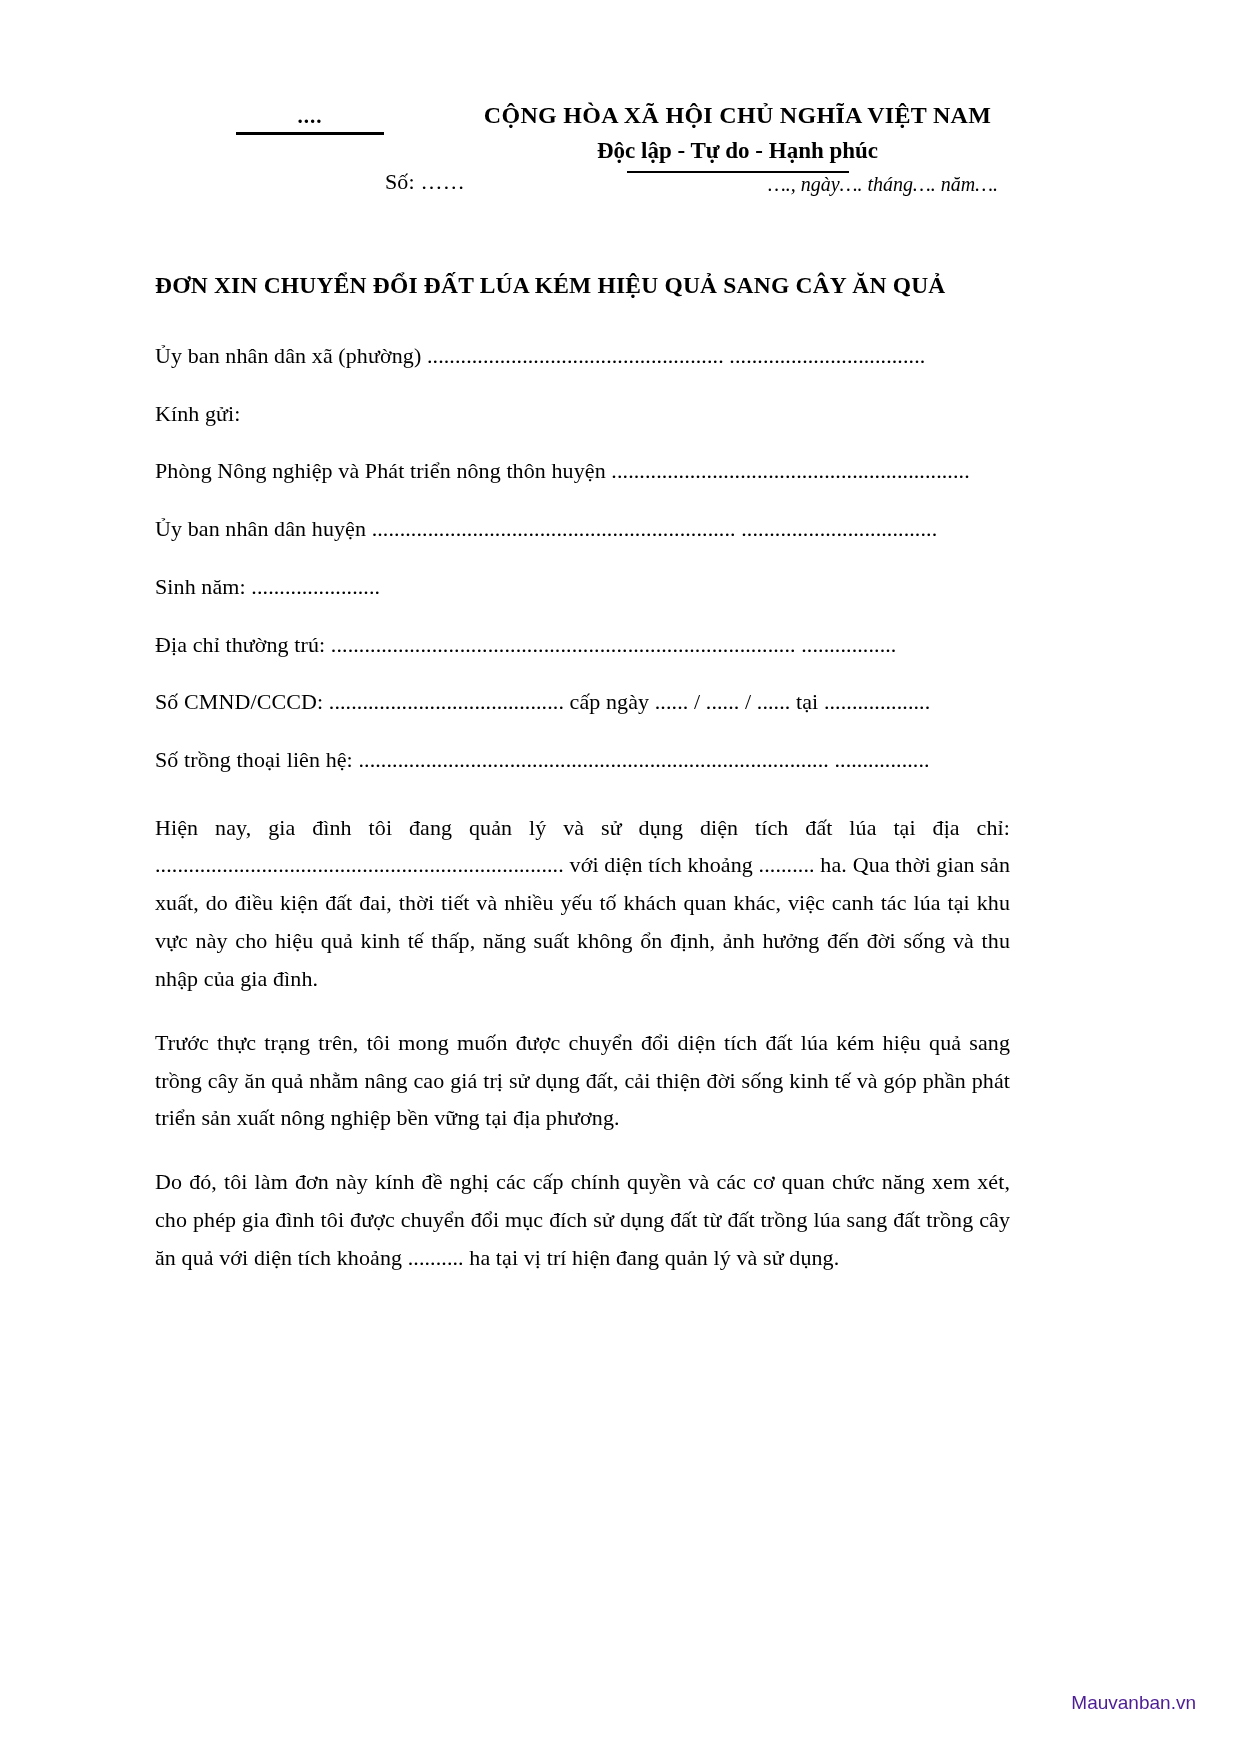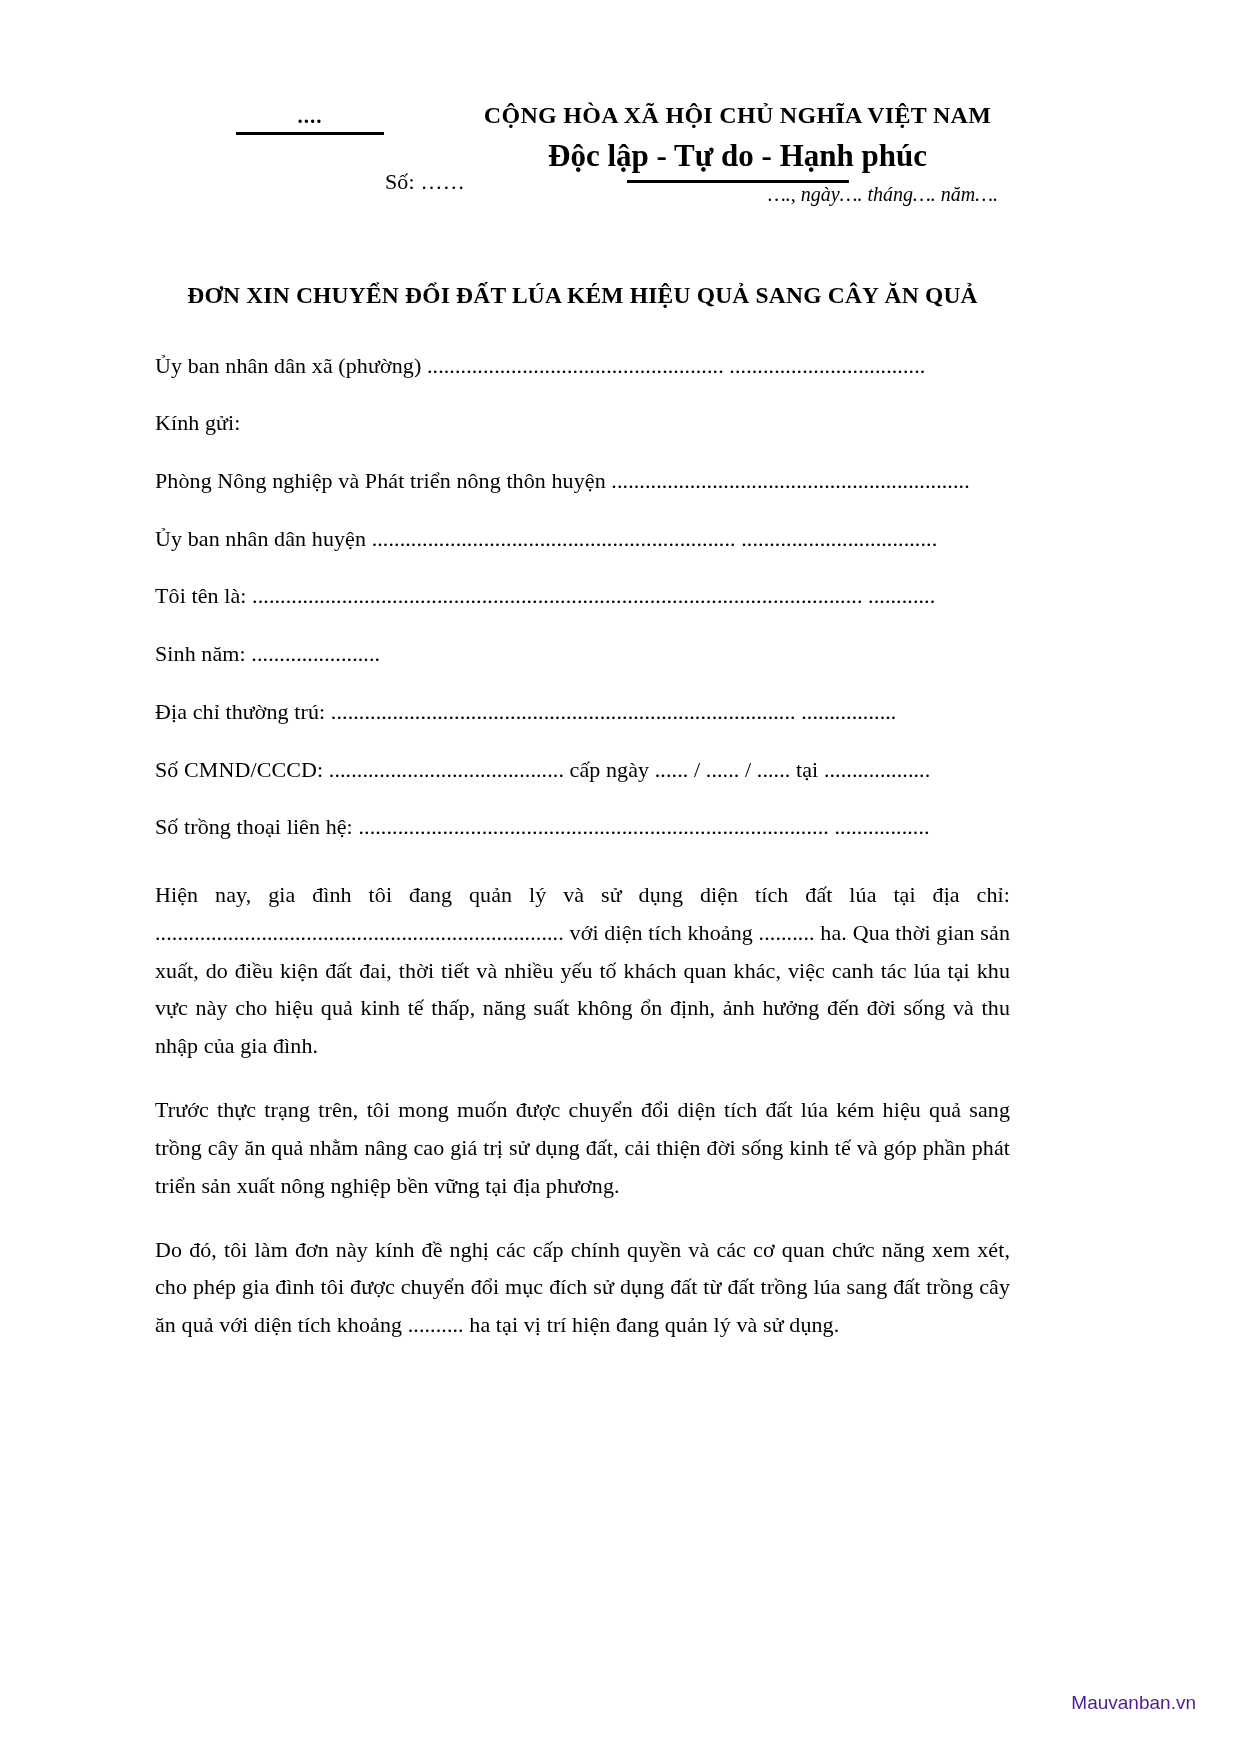--- a/index.html
+++ b/index.html
@@ -66,21 +66,21 @@
     padding-top: 0px;
   }
   .national-title {
     font-size: 24px;
     font-weight: bold;
     letter-spacing: 0.3px;
     line-height: 1.25;
     white-space: nowrap;
   }
   .national-motto {
-    font-size: 31px;
+    font-size: 23px;
     font-weight: bold;
     margin-top: 7px;
     line-height: 1.2;
   }
   .motto-rule {
     width: 222px;
     height: 2.5px;
     background: #000;
     margin: 6px auto 0 auto;
   }
@@ -88,21 +88,20 @@
     font-style: italic;
     font-size: 20px;
     text-align: right;
     padding-right: 12px;
     white-space: nowrap;
   }
 
   
   .doc-title {
     margin-top: 76px;
-    text-align: center;
     font-size: 23.5px;
     font-weight: bold;
     letter-spacing: 0.2px;
     white-space: nowrap;
   }
 
   
   .body-block { margin-top: 42px; }
   .line {
     font-size: 22px;
@@ -159,21 +158,20 @@
     <div class="body-block">
 
       <div class="line">Ủy ban nhân dân xã (phường) ..................................................... ...................................</div>
 
       <div class="line">Kính gửi:</div>
 
       <div class="line">Phòng Nông nghiệp và Phát triển nông thôn huyện ................................................................</div>
 
       <div class="line">Ủy ban nhân dân huyện ................................................................. ...................................</div>
 
-      <div class="line">Tôi tên là: ............................................................................................................. ............</div>
 
       <div class="line">Sinh năm: .......................</div>
 
       <div class="line">Địa chỉ thường trú: ................................................................................... .................</div>
 
       <div class="line">Số CMND/CCCD: .......................................... cấp ngày ...... / ...... / ...... tại ...................</div>
 
       <div class="line">Số trồng thoại liên hệ: .................................................................................... .................</div>
 
       <div class="para first">Hiện nay, gia đình tôi đang quản lý và sử dụng diện tích đất lúa tại địa chỉ: ......................................................................... với diện tích khoảng .......... ha. Qua thời gian sản xuất, do điều kiện đất đai, thời tiết và nhiều yếu tố khách quan khác, việc canh tác lúa tại khu vực này cho hiệu quả kinh tế thấp, năng suất không ổn định, ảnh hưởng đến đời sống và thu nhập của gia đình.</div>

